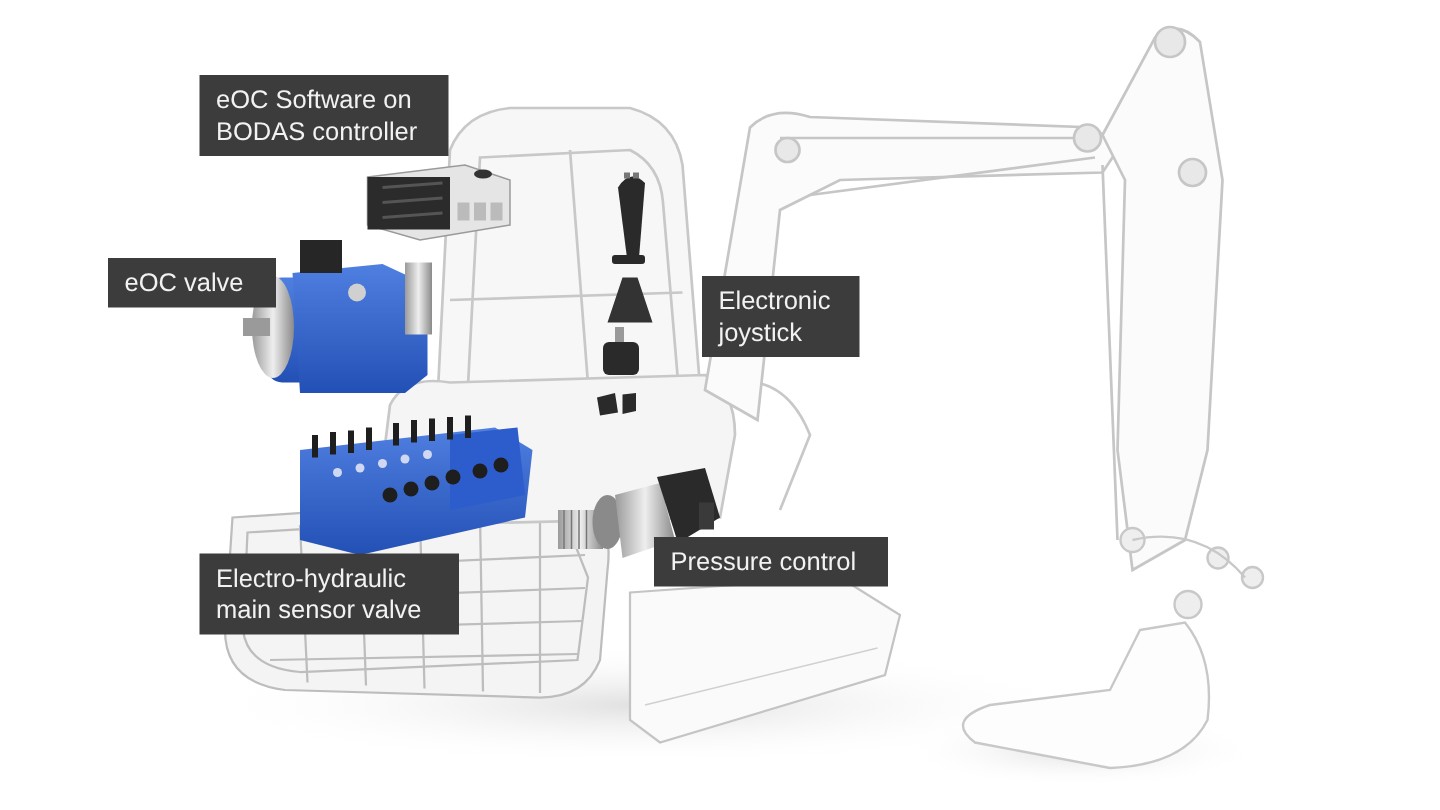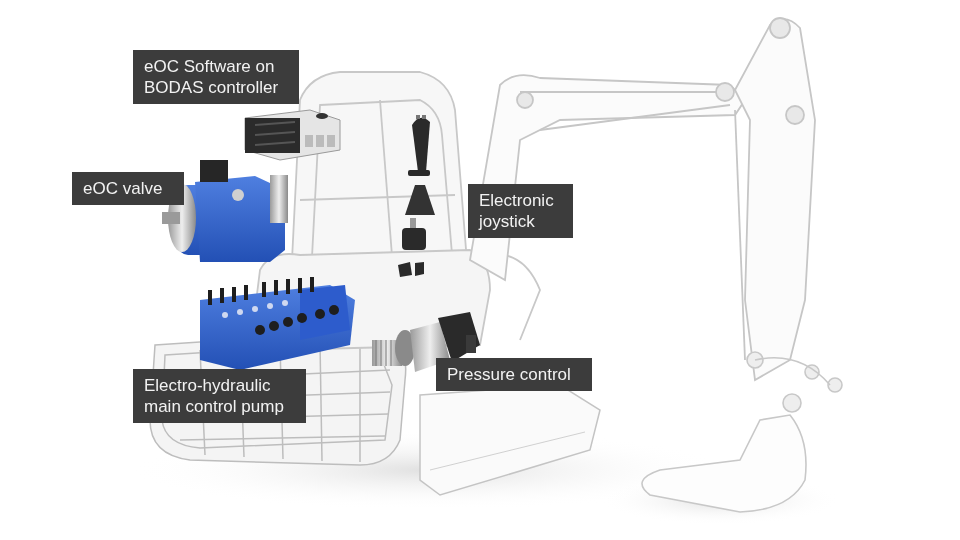--- a/index.html
+++ b/index.html
@@ -167,16 +167,16 @@
       <rect x="466" y="335" width="10" height="18" fill="#3a3a3a"></rect>
     </g>
   </svg>
 
   <div class="label" style="left:133px; top:50px; width:166px;">eOC Software on
 BODAS controller</div>
   <div class="label" style="left:72px; top:172px; width:112px;">eOC valve</div>
   <div class="label" style="left:436px; top:184px; width:105px;margin-left:32px;">Electronic
 joystick</div>
   <div class="label" style="left:133px; top:369px; width:173px;">Electro-hydraulic
-main control pump</div>
+main sensor valve</div>
   <div class="label" style="left:436px; top:358px; width:156px;">Pressure control</div>
 
 </div>
 
 </body></html>

